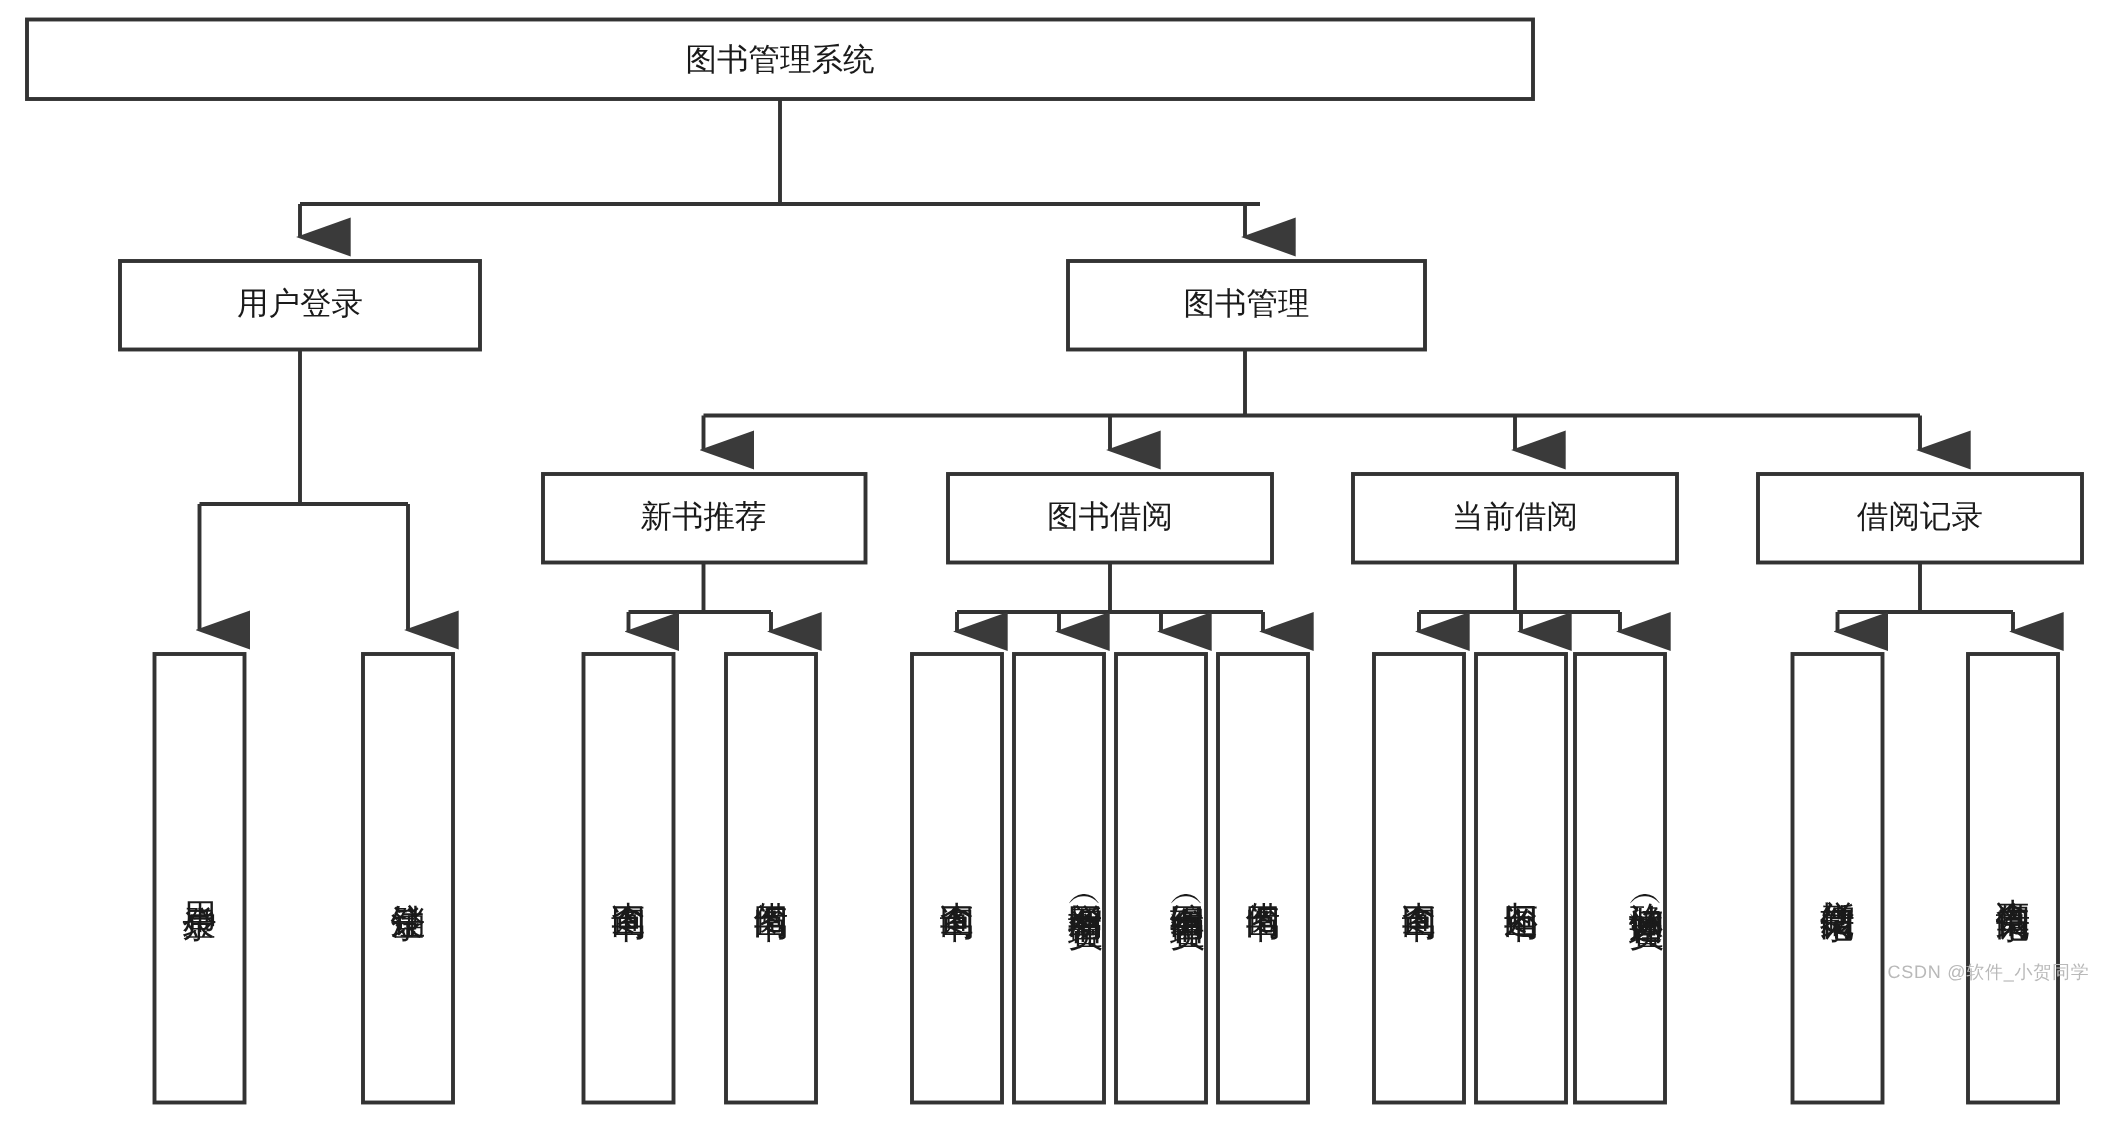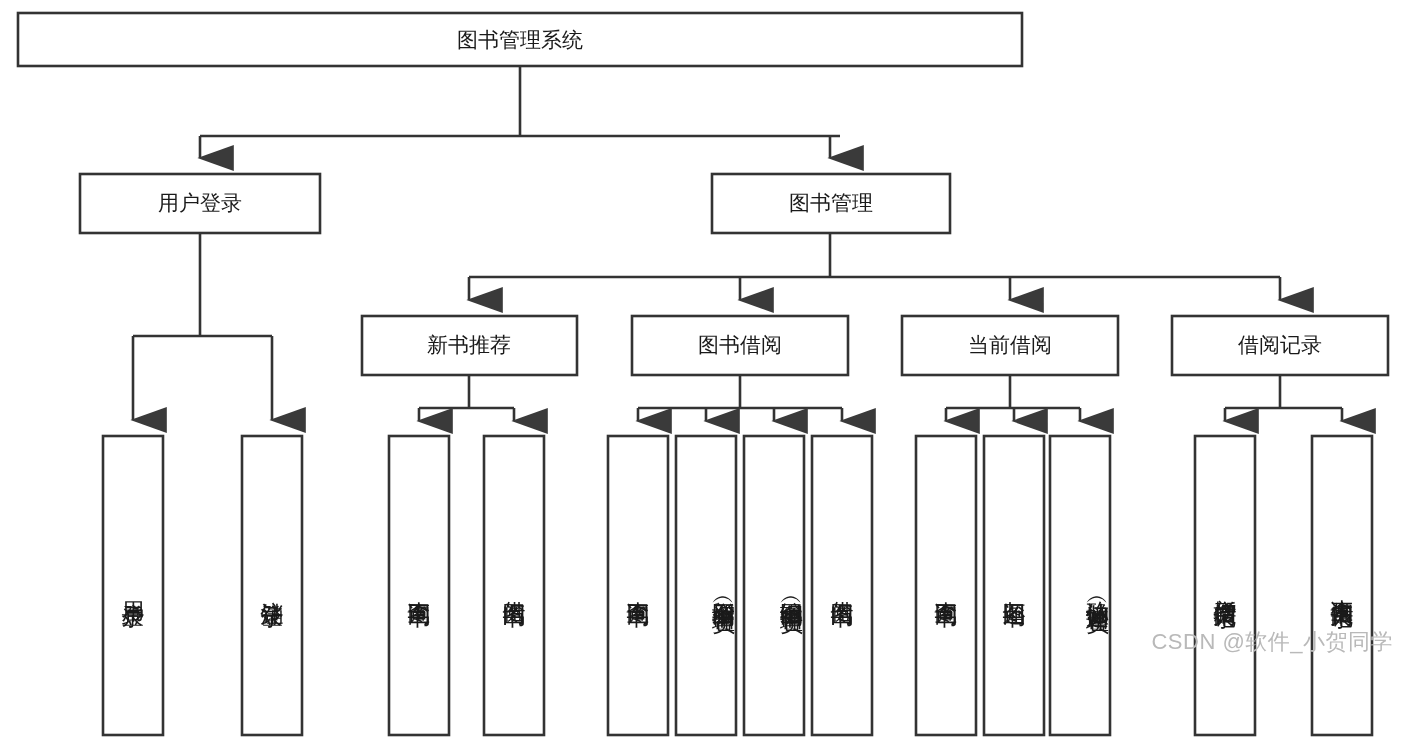--- a/index.html
+++ b/index.html
@@ -70,21 +70,21 @@
   .vlabel.topped {
     display: flex;
     align-items: flex-start;
     justify-content: center;
   }
   .watermark {
     position: absolute;
     right: 12px;
     bottom: 6px;
     font-family: "Liberation Sans", "DejaVu Sans", sans-serif;
-    font-size: 22px;
+    font-size: 12px;
     color: #b9b9b9;
     letter-spacing: 0.5px;
     white-space: nowrap;
   }
 </style>
 </head>
 <body>
 
 <div id="diagram-root">
 

